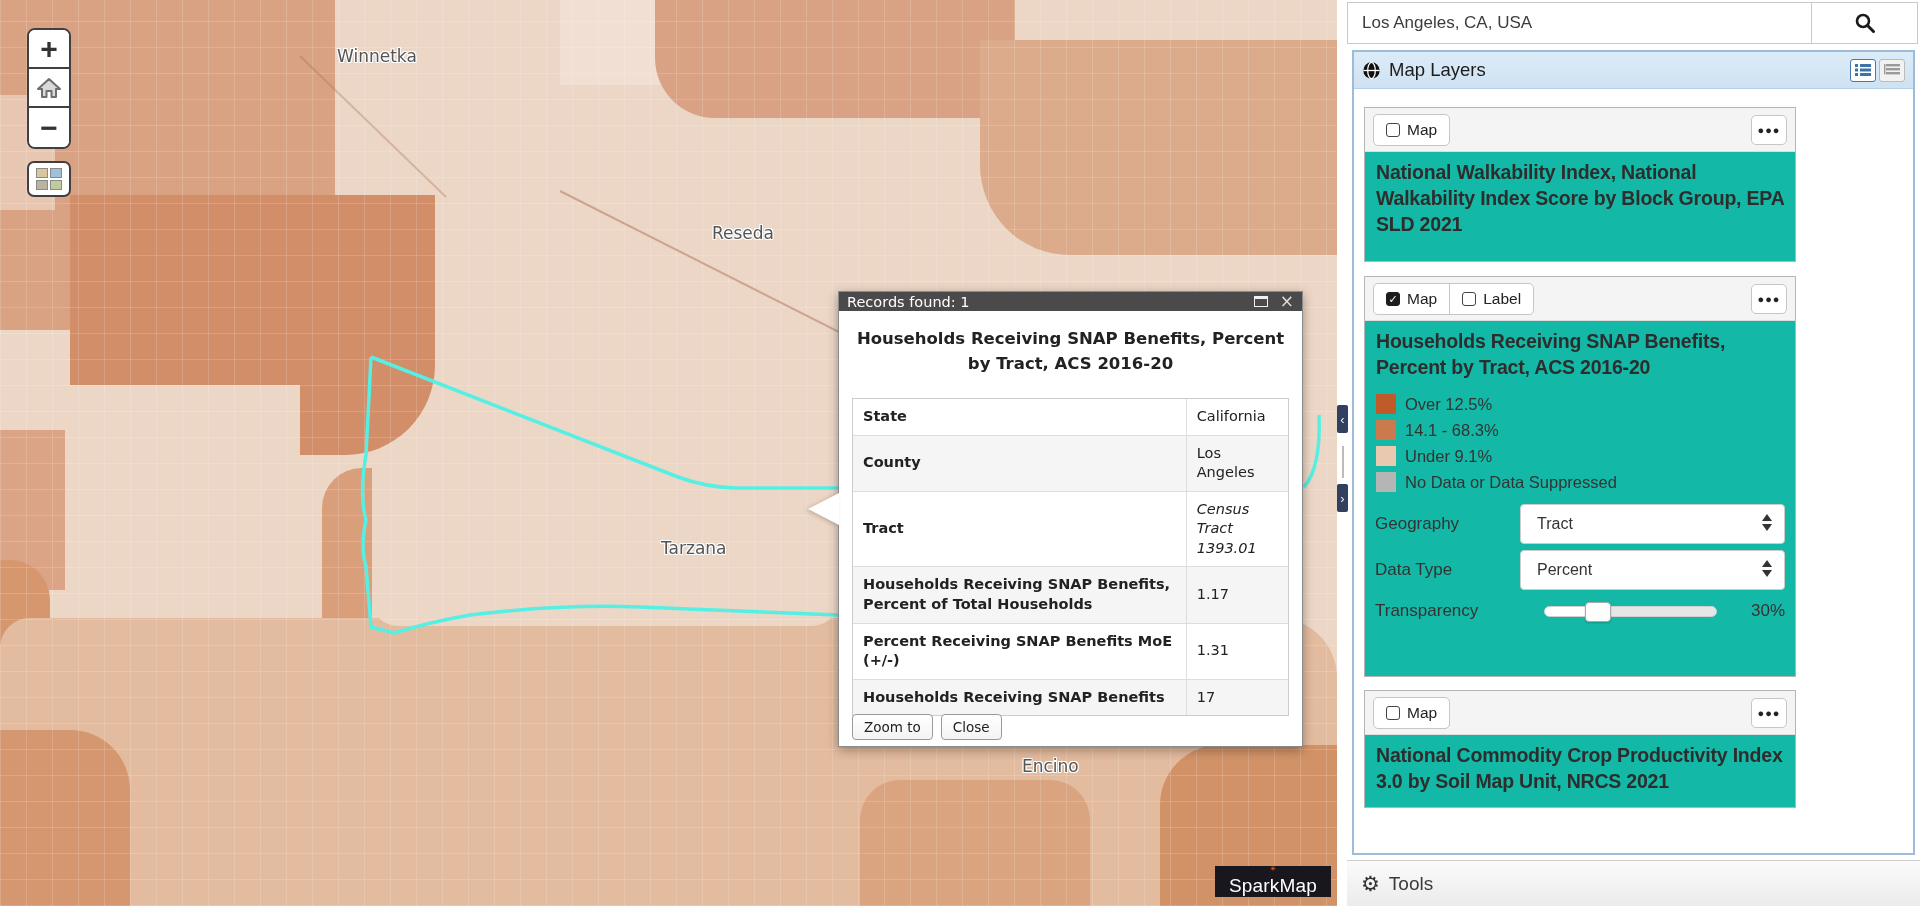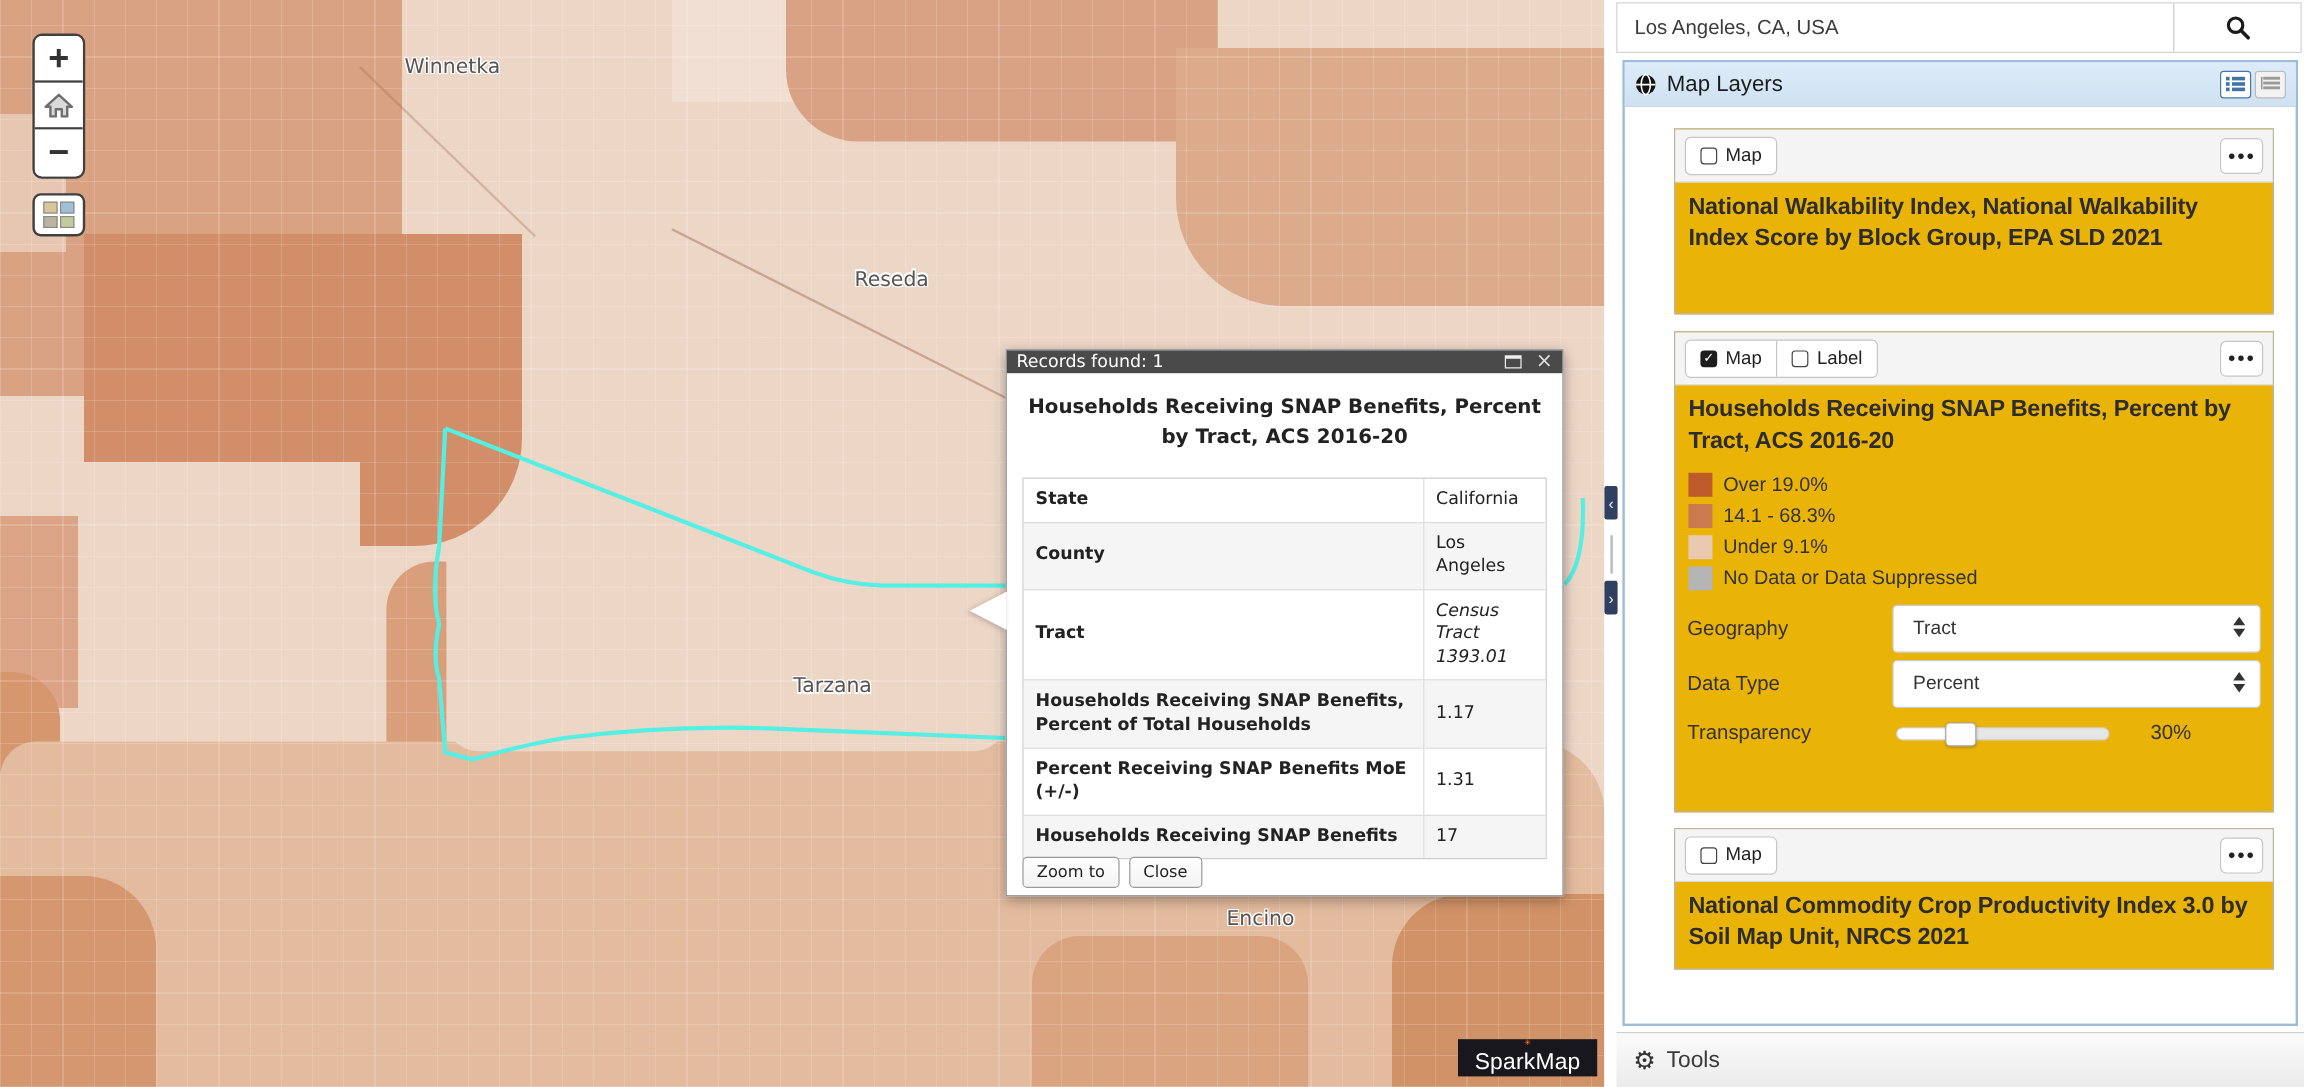--- a/index.html
+++ b/index.html
@@ -65,21 +65,21 @@
 
   #panel { position:absolute; left:1352px; top:50px; width:563px; height:805px; border:2px solid #9dbcd9; background:#fff; }
   #panel-header { height:37px; background:linear-gradient(#dcebf8,#cfe2f2); border-bottom:1px solid #b6cfe7;
                   display:flex; align-items:center; padding:0 8px; gap:8px; }
   #panel-header .ptitle { font-size:18.5px; color:#1c1c1c; }
   .viewtoggles { margin-left:auto; display:flex; gap:3px; }
   .vbtn { width:26px; height:23px; border-radius:3px; display:flex; align-items:center; justify-content:center; cursor:pointer; }
   .vbtn.active { background:#fff; border:1px solid #4779a9; }
   .vbtn.inactive { background:#f2f2f2; border:1px solid #bbb; }
 
-  .card { position:absolute; left:10px; width:500px; background:#eab308; border:1px solid #b5b5b5;margin-left:31px; }
+  .card { position:absolute; left:10px; width:432px; background:#14b8a6; border:1px solid #b5b5b5; }
   .cardhead { height:44px; background:#f4f4f4; border-bottom:1px solid #ddd; display:flex; align-items:center; padding:0 8px; }
   .chkgrp { display:inline-flex; border:1px solid #c6c6c6; border-radius:5px; background:#fff; overflow:hidden; }
   .chkseg { display:flex; align-items:center; gap:7px; padding:0 12px; height:30px; cursor:pointer; border-right:1px solid #c6c6c6; }
   .chkseg:last-child { border-right:none; }
   .chkseg span.t { font-size:15.5px; color:#222; }
   .box { width:14px; height:14px; border:1.6px solid #444; border-radius:3px; background:#fff; }
   .box.checked { background:#1d1d1d; border-color:#1d1d1d; color:#fff; font-size:11px; line-height:13px; text-align:center; }
   .menubtn { margin-left:auto; width:36px; height:30px; background:#fff; border:1px solid #c6c6c6; border-radius:5px;
              display:flex; align-items:center; justify-content:center; font-size:11px; letter-spacing:1px; color:#222;
              font-weight:bold; cursor:pointer; }
@@ -133,21 +133,21 @@
   <div class="road" style="left:300px;top:55px;width:203px;transform:rotate(44deg);opacity:.7;"></div>
 
   <svg width="1337" height="906" style="position:absolute;left:0;top:0;">
     <path d="M371,357 L678,477 Q705,487 735,488 L838,488" fill="none" stroke="#55efe4" stroke-width="3.5"></path>
     <path d="M371,357 L366,455 Q359,495 366,520 Q360,548 366,566 L371,627 L394,633 Q430,622 470,615 Q560,604 640,607 L838,615" fill="none" stroke="#55efe4" stroke-width="3.5"></path>
     <path d="M1304,487 Q1321,468 1319,415" fill="none" stroke="#55efe4" stroke-width="3.5"></path>
   </svg>
 
   <div class="maplbl" style="left:337px;top:46px;">Winnetka</div>
   <div class="maplbl" style="left:712px;top:223px;">Reseda</div>
-  <div class="maplbl" style="left:661px;top:562px;">Tarzana</div>
+  <div class="maplbl" style="left:661px;top:538px;">Tarzana</div>
   <div class="maplbl" style="left:1022px;top:756px;">Encino</div>
 
   <div class="zoomgrp">
     <div class="zbtn">+</div>
     <div class="zbtn">
         <svg width="26" height="24" viewBox="0 0 26 24">
           <path d="M13 3 L24 13 L20 13 L20 21 L15.5 21 L15.5 15 L10.5 15 L10.5 21 L6 21 L6 13 L2 13 Z" fill="#d9d9d9" stroke="#6e6e6e" stroke-width="2" stroke-linejoin="round"></path>
         </svg>
       </div>
     <div class="zbtn">−</div>
@@ -303,21 +303,21 @@
           <span class="t">Label</span>
         </span>
       </span>
       <span class="menubtn">●●●</span>
     </div>
     <div class="cardtitle">Households Receiving SNAP Benefits, Percent by Tract, ACS 2016-20</div>
 
     <div class="legend">
       <div class="lrow">
         <span class="lsw" style="background-color: rgb(191, 90, 42);"></span>
-        <span class="ltx">Over 19.0%</span>
+        <span class="ltx">Over 12.5%</span>
         </div>
       <div class="lrow">
         <span class="lsw" style="background-color: rgb(202, 122, 76);"></span>
         <span class="ltx">14.1 - 68.3%</span>
         </div>
       <div class="lrow">
         <span class="lsw" style="background-color: rgb(233, 202, 177);"></span>
         <span class="ltx">Under 9.1%</span>
         </div>
       <div class="lrow">

